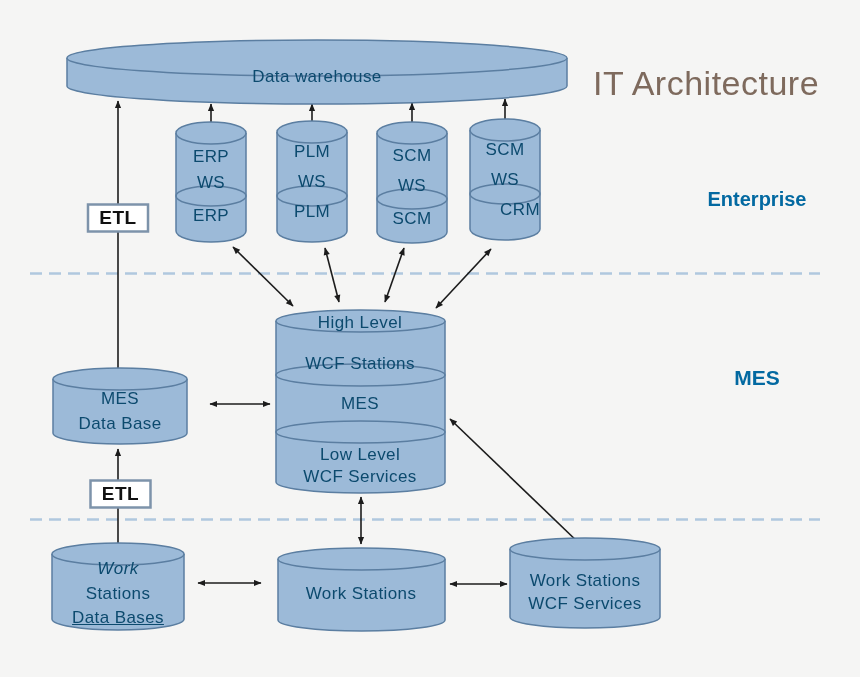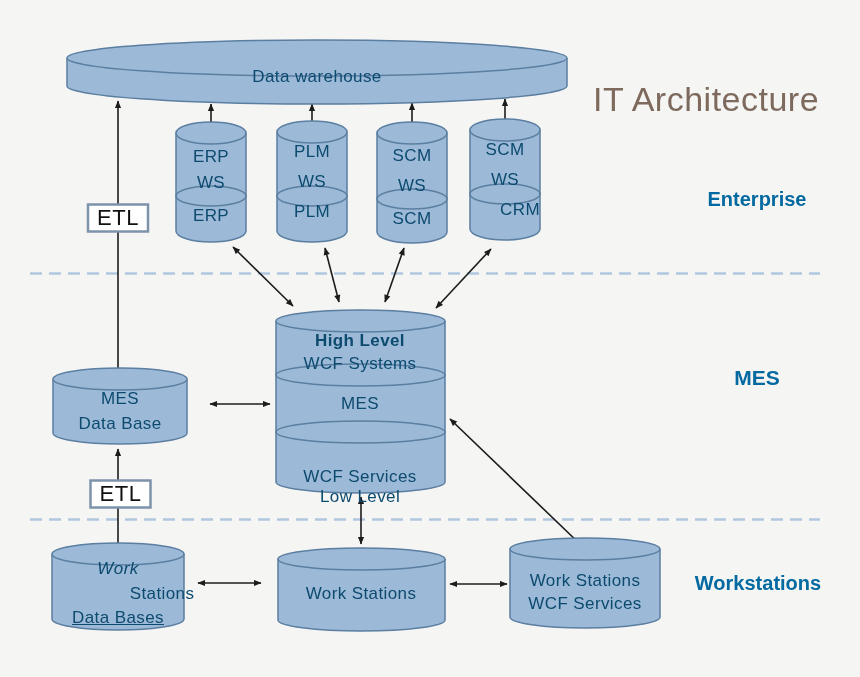--- a/index.html
+++ b/index.html
@@ -17,39 +17,39 @@
     color:#0c4a6e;
     font-size:17px;
     letter-spacing:.4px;
     white-space:nowrap;
     text-align:left;
   }
   .etl-text{
     position:absolute;
     transform:translate(-50%,-50%);
     color:#111111;
-    font-size:22px;
-    font-weight:400;
+    font-size:19px;
+    font-weight:700;
     letter-spacing:.5px;
     white-space:nowrap;
   }
   .zone-label{
     position:absolute;
     transform:translate(-50%,-50%);
     color:#0369a1;
     font-size:20px;
     font-weight:700;
     white-space:nowrap;
     text-align:center;
     line-height:24px;
   }
   .zone-label span{display:block;}
   #title{
     position:absolute;
-    left:593px;top:80px;
+    left:593px;top:64px;
     color:#7e6a5d;
     font-size:34px;
     letter-spacing:.5px;
     white-space:nowrap;
     text-align:right;
   }
 </style>
 </head>
 <body>
 
@@ -148,21 +148,20 @@
     <rect x="88" y="204.5" width="60" height="27" fill="#ffffff" stroke="#7d93aa" stroke-width="2.5"></rect>
     <rect x="90.5" y="480.5" width="60" height="27" fill="#ffffff" stroke="#7d93aa" stroke-width="2.5"></rect>
   </svg>
 
   <div id="title">IT Architecture</div>
 
   <div class="zone-label" style="left:757px;top:199px;">
     <span>Enterprise</span>
   </div>
   <div class="zone-label" style="left:757px;top:378px;font-size:21px;">MES</div>
-  <div class="zone-label" style="left:758px;top:583px;">Workstations</div>
 
   <div class="ntext" style="left:317px;top:77px;">Data warehouse</div>
 
   <div class="ntext" style="left:211px;top:157px;">ERP</div>
   <div class="ntext" style="left:211px;top:183px;">WS</div>
   <div class="ntext" style="left:211px;top:216px;">ERP</div>
 
   <div class="ntext" style="left:312px;top:152px;">PLM</div>
   <div class="ntext" style="left:312px;top:182px;">WS</div>
   <div class="ntext" style="left:312px;top:212px;">PLM</div>
@@ -171,31 +170,31 @@
   <div class="ntext" style="left:412px;top:186px;">WS</div>
   <div class="ntext" style="left:412px;top:219px;">SCM</div>
 
   <div class="ntext" style="left:505px;top:150px;">SCM</div>
   <div class="ntext" style="left:505px;top:180px;">WS</div>
   <div class="ntext" style="left:520px;top:210px;">CRM</div>
 
   <div class="etl-text" style="left:118px;top:218px;">ETL</div>
   <div class="etl-text" style="left:120.5px;top:494px;">ETL</div>
 
-  <div class="ntext" style="left:360px;top:341px;font-weight:bold;">High Level</div>
-  <div class="ntext" style="left:360px;top:364px;">WCF Systems</div>
+  <div class="ntext" style="left:360px;top:323px;">High Level</div>
+  <div class="ntext" style="left:360px;top:364px;">WCF Stations</div>
   <div class="ntext" style="left:360px;top:404px;">MES</div>
-  <div class="ntext" style="left:360px;top:455px;margin-top:42px;">Low Level</div>
+  <div class="ntext" style="left:360px;top:455px;">Low Level</div>
   <div class="ntext" style="left:360px;top:477px;">WCF Services</div>
 
   <div class="ntext" style="left:120px;top:399px;">MES</div>
   <div class="ntext" style="left:120px;top:424px;">Data Base</div>
 
   <div class="ntext" style="left:118px;top:569px;font-style:italic;">Work</div>
-  <div class="ntext" style="left:118px;top:594px;margin-left:44px;">Stations</div>
+  <div class="ntext" style="left:118px;top:594px;">Stations</div>
   <div class="ntext" style="left:118px;top:618px;text-decoration:underline;">Data Bases</div>
 
   <div class="ntext" style="left:361px;top:594px;">Work Stations</div>
 
   <div class="ntext" style="left:585px;top:581px;">Work Stations</div>
   <div class="ntext" style="left:585px;top:604px;">WCF Services</div>
 
 </div>
 
 </body></html>

